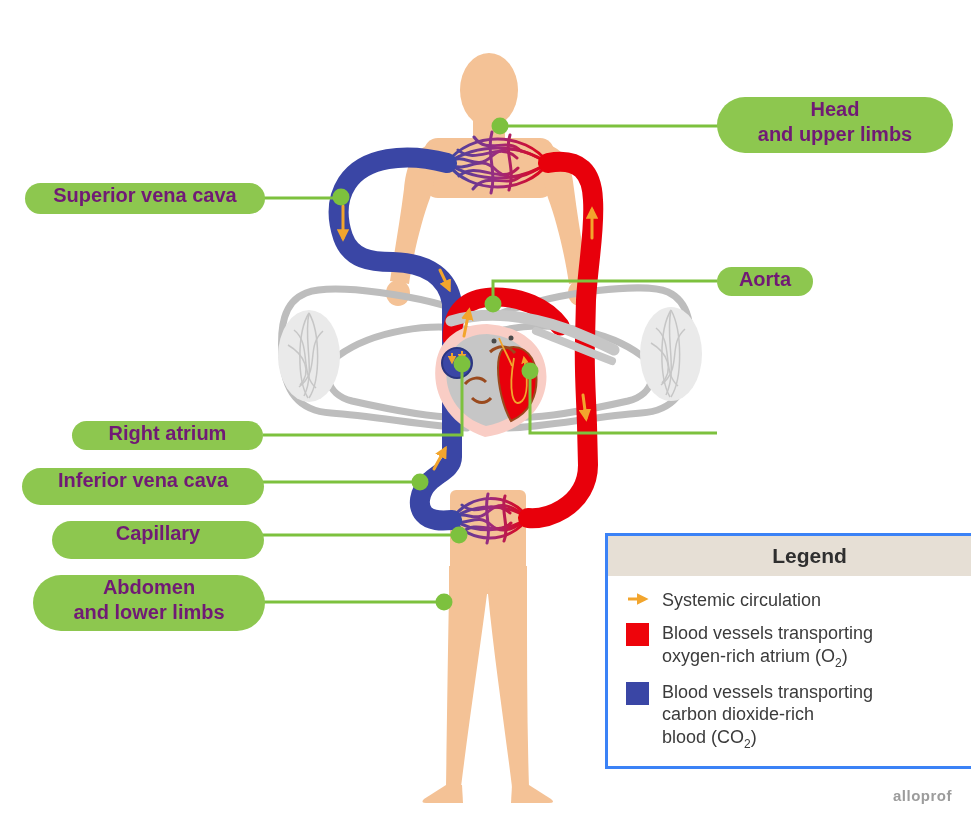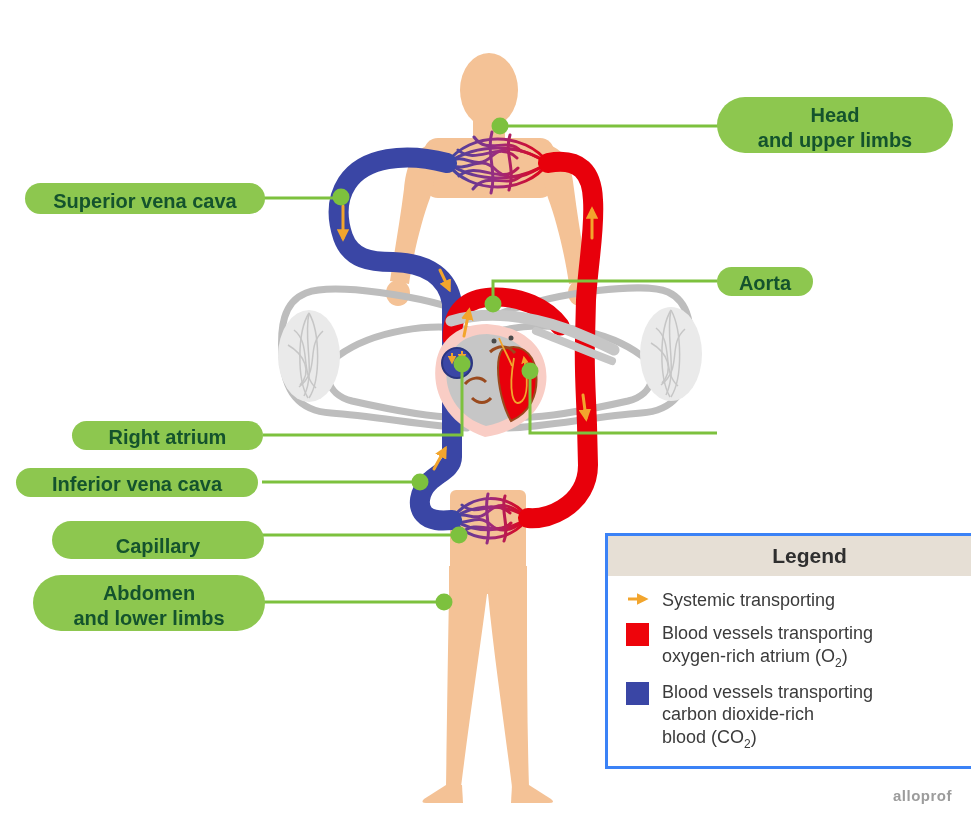--- a/index.html
+++ b/index.html
@@ -3,22 +3,22 @@
 <meta charset="utf-8">
 <style>
   html,body{margin:0;padding:0;background:#fff;}
   .canvas{
     position:relative;width:971px;height:823px;background:#ffffff;overflow:hidden;
     font-family:"Liberation Sans", sans-serif;
   }
   .canvas svg.art{position:absolute;left:0;top:0;}
   .pill{
     position:absolute;background:#8DC74F;border-radius:999px;
-    display:flex;align-items:flex-end;justify-content:center;
-    color:#14532d;font-weight:bold;font-size:20px;line-height:1.25;
+    display:flex;align-items:flex-start;justify-content:center;
+    color:#701a75;font-weight:bold;font-size:20px;line-height:1.25;
     text-align:center;white-space:pre-line;z-index:5;
   }
   .legend{
     position:absolute;left:605px;top:533px;width:409px;height:236px;
     background:#ffffff;border:3px solid #3b82f6;box-sizing:border-box;z-index:6;
   }
   .legend-header{
     background:#E6DFD5;height:40px;display:flex;align-items:center;justify-content:center;
     color:#2F2F2F;font-weight:bold;font-size:21px;
   }
@@ -181,40 +181,40 @@
       <circle cx="459" cy="535" r="8.5"></circle>
       <circle cx="444" cy="602" r="8.5"></circle>
     </g>
   </svg>
 
   <div class="pill" style="left:717px;top:97px;width:236px;height:56px"><span>Head
 and upper limbs</span></div>
   <div class="pill" style="left:25px;top:183px;width:240px;height:31px"><span>Superior vena cava</span></div>
   <div class="pill" style="left:717px;top:267px;width:96px;height:29px"><span>Aorta</span></div>
   <div class="pill" style="left:72px;top:421px;width:191px;height:29px"><span>Right atrium</span></div>
-  <div class="pill" style="left:16px;top:468px;width:242px;height:29px"><span>Inferior vena cava</span></div>
+  <div class="pill" style="left:22px;top:468px;width:242px;height:37px"><span>Inferior vena cava</span></div>
   <div class="pill" style="left:52px;top:521px;width:212px;height:38px"><span>Capillary</span></div>
   <div class="pill" style="left:33px;top:575px;width:232px;height:56px"><span>Abdomen
 and lower limbs</span></div>
 
   <div class="legend">
     <div class="legend-header">Legend</div>
     <div class="legend-body">
       <div class="lrow">
         <span class="licon">
           <svg width="28" height="12" viewBox="0 0 28 12">
             <defs>
                 <marker id="lah" viewBox="0 0 10 10" refX="7" refY="5" markerWidth="4" markerHeight="4" orient="auto">
                   <path d="M0,0 L10,5 L0,10 Z" fill="#F2A52D"></path>
                 </marker>
               </defs>
             <line x1="2" y1="6" x2="19" y2="6" stroke="#F2A52D" stroke-width="3" marker-end="url(#lah)"></line>
           </svg>
         </span>
-        <span>Systemic transporting</span>
+        <span>Systemic circulation</span>
       </div>
       <div class="lrow">
         <span class="lsq red"></span>
         <span><span>Blood vessels transporting</span><br><span>oxygen-rich atrium (O</span><sub>2</sub><span>)</span></span>
       </div>
       <div class="lrow">
         <span class="lsq blue"></span>
         <span><span>Blood vessels transporting</span><br><span>carbon dioxide-rich</span><br><span>blood (CO</span><sub>2</sub><span>)</span></span>
       </div>
     </div>

